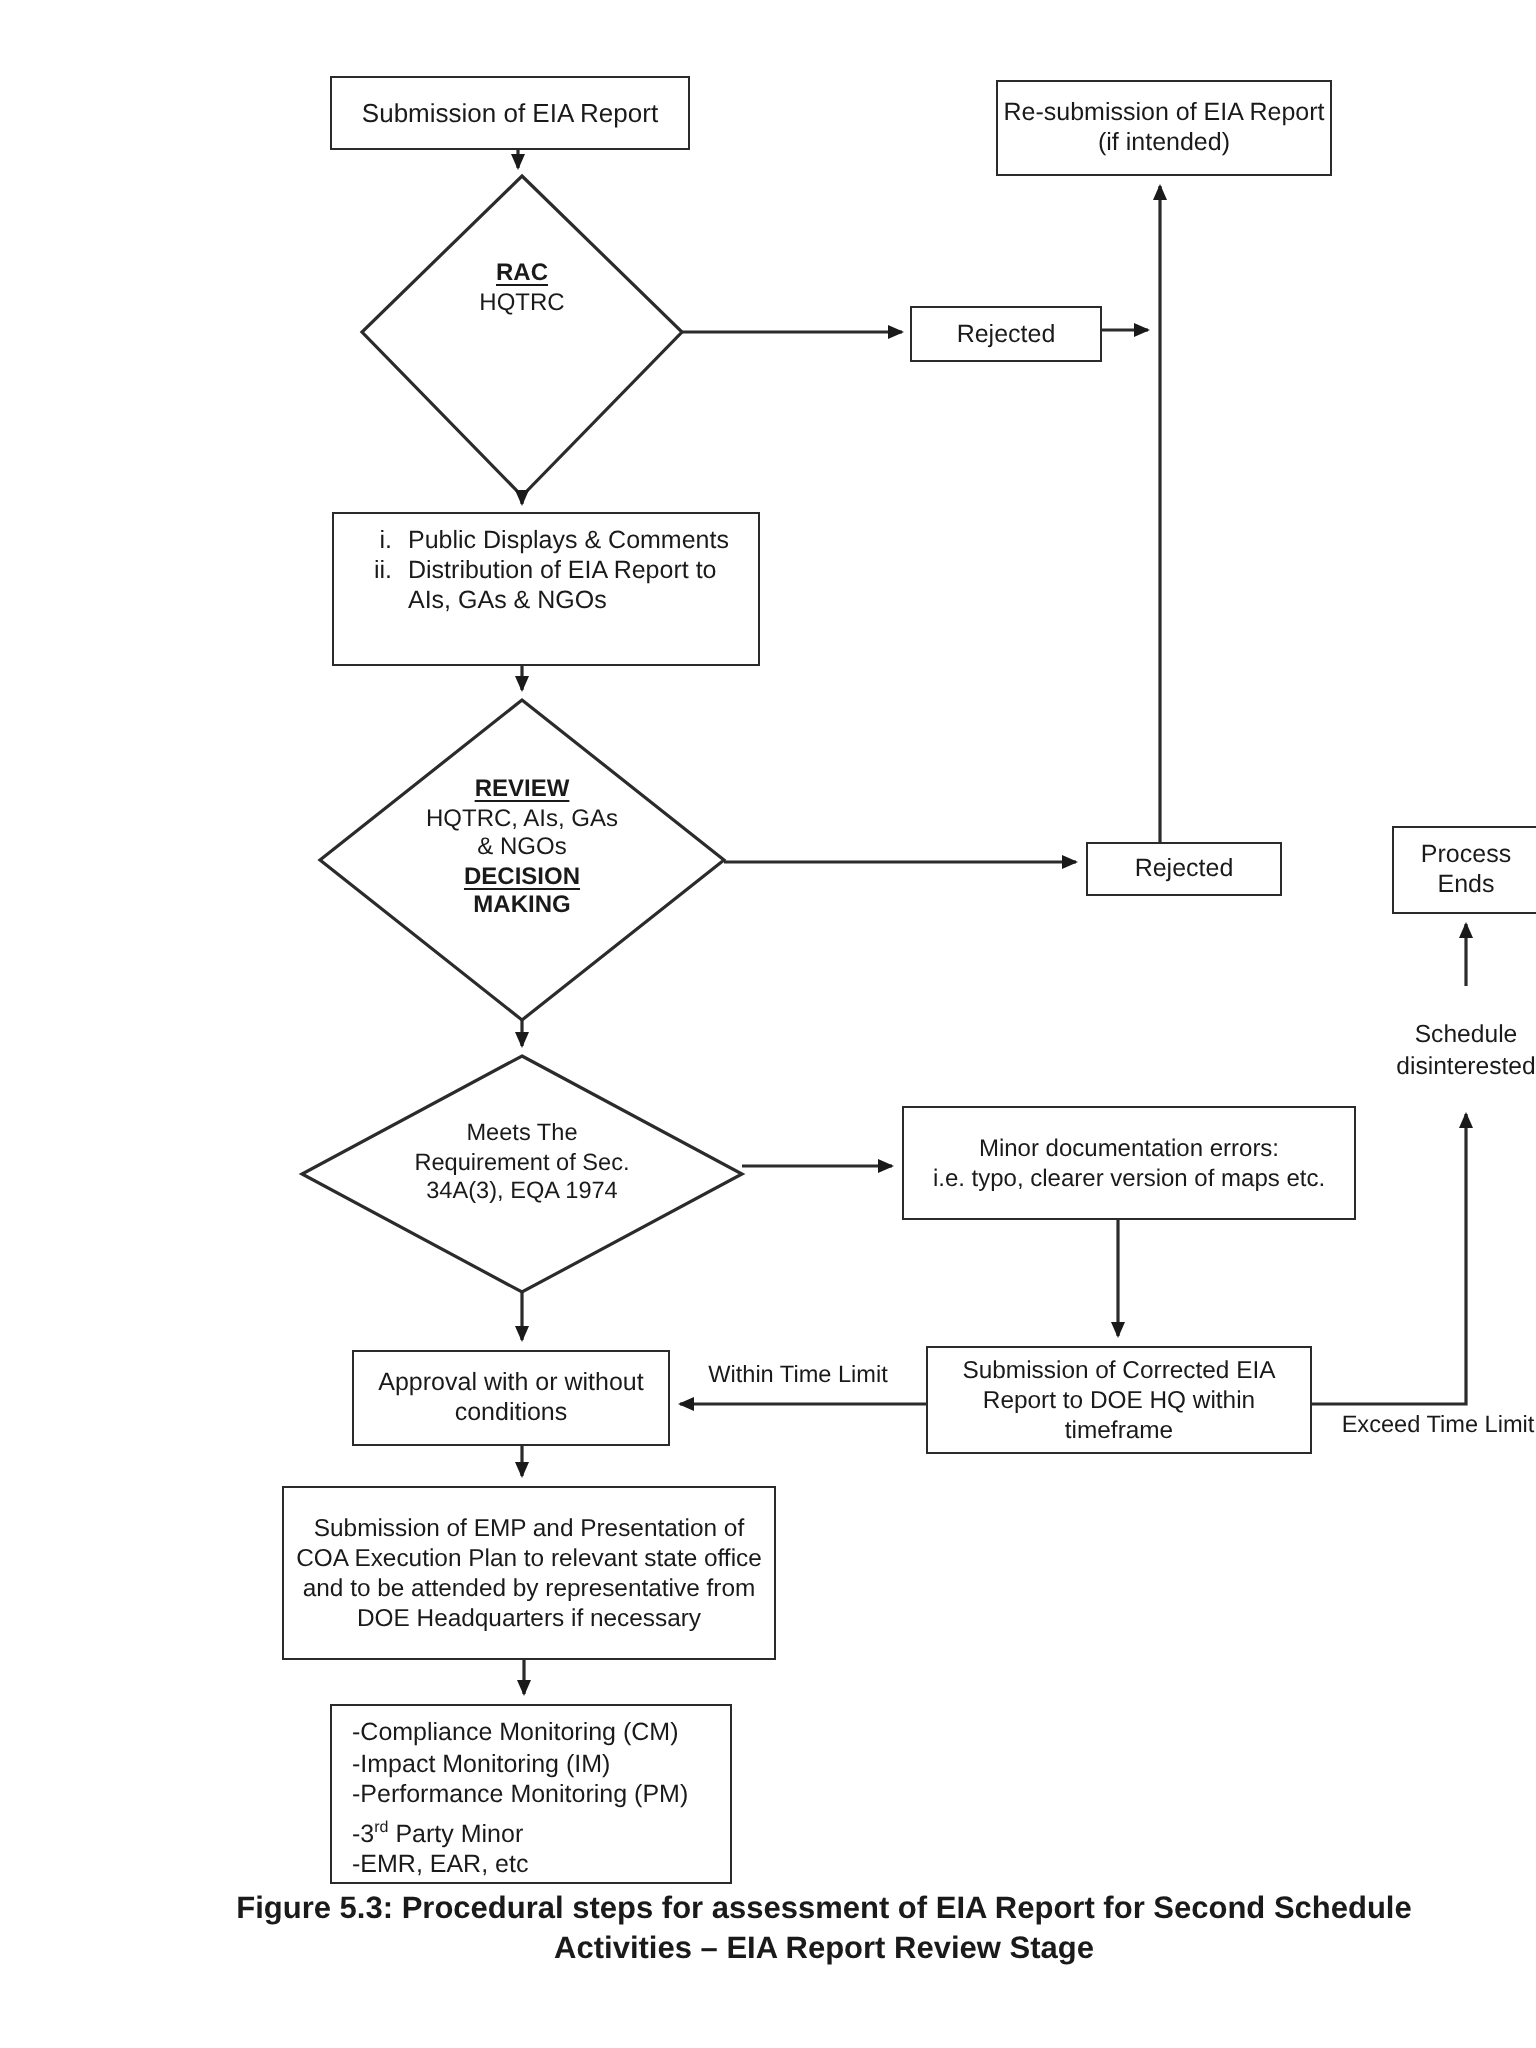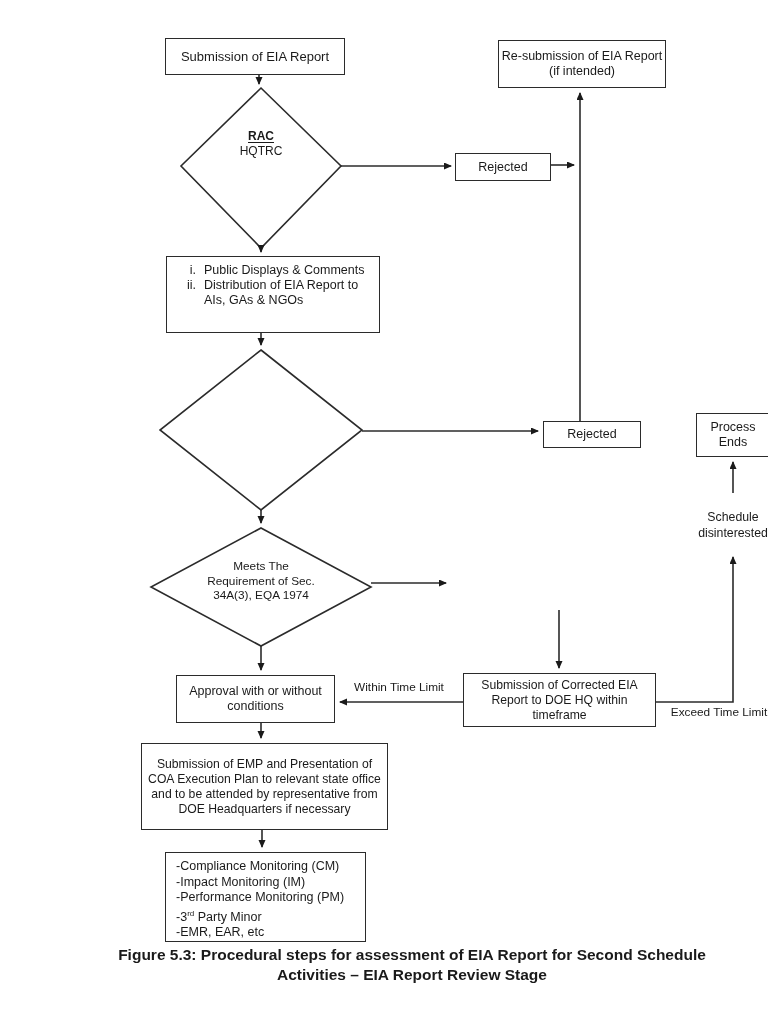--- a/index.html
+++ b/index.html
@@ -84,20 +84,26 @@
   </div>
 
   <div class="box" style="left:515px; top:421px; width:98px; height:27px;">
     <div class="inner">Rejected</div>
   </div>
 
   <div class="box" style="left:668px; top:413px; width:74px; height:44px;">
     <div class="inner">Process Ends</div>
   </div>
 
+  <div class="box" style="left:423px; top:553px; width:227px; height:57px; font-size:12px;">
+    <div class="inner">
+      <div>Minor documentation errors:</div>
+      <div>i.e. typo, clearer version of maps etc.</div>
+    </div>
+  </div>
 
   <div class="box" style="left:435px; top:673px; width:193px; height:54px; font-size:12.2px;">
     <div class="inner">Submission of Corrected EIA Report to DOE HQ within timeframe</div>
   </div>
 
   <div class="box" style="left:148px; top:675px; width:159px; height:48px;">
     <div class="inner">Approval with or without conditions</div>
   </div>
 
   <div class="box" style="left:113px; top:743px; width:247px; height:87px; font-size:12.2px; padding:2px 0;">
@@ -110,20 +116,27 @@
     <div>-Performance Monitoring (PM)</div>
     <div><span>-3</span><sup>rd</sup><span> Party Minor</span></div>
     <div>-EMR, EAR, etc</div>
   </div>
 
   <div class="dtext" style="left:173px; top:129px; width:120px;">
     <div class="bold-u">RAC</div>
     <div>HQTRC</div>
   </div>
 
+  <div class="dtext" style="left:148px; top:387px; width:170px; line-height:14.5px;">
+    <div class="bold-u">REVIEW</div>
+    <div>HQTRC, AIs, GAs</div>
+    <div>&amp; NGOs</div>
+    <div class="bold-u">DECISION</div>
+    <div class="bold-u" style="text-decoration:none;">MAKING</div>
+  </div>
 
   <div class="dtext" style="left:141px; top:559px; width:184px; font-size:11.8px; line-height:14.5px;">
     <div>Meets The</div>
     <div>Requirement of Sec.</div>
     <div>34A(3), EQA 1974</div>
   </div>
 
   <div class="flabel" style="left:317px; top:680px; width:108px;">Within Time Limit</div>
 
   <div class="flabel" style="left:640px; top:705px; width:102px;">Exceed Time Limit</div>

